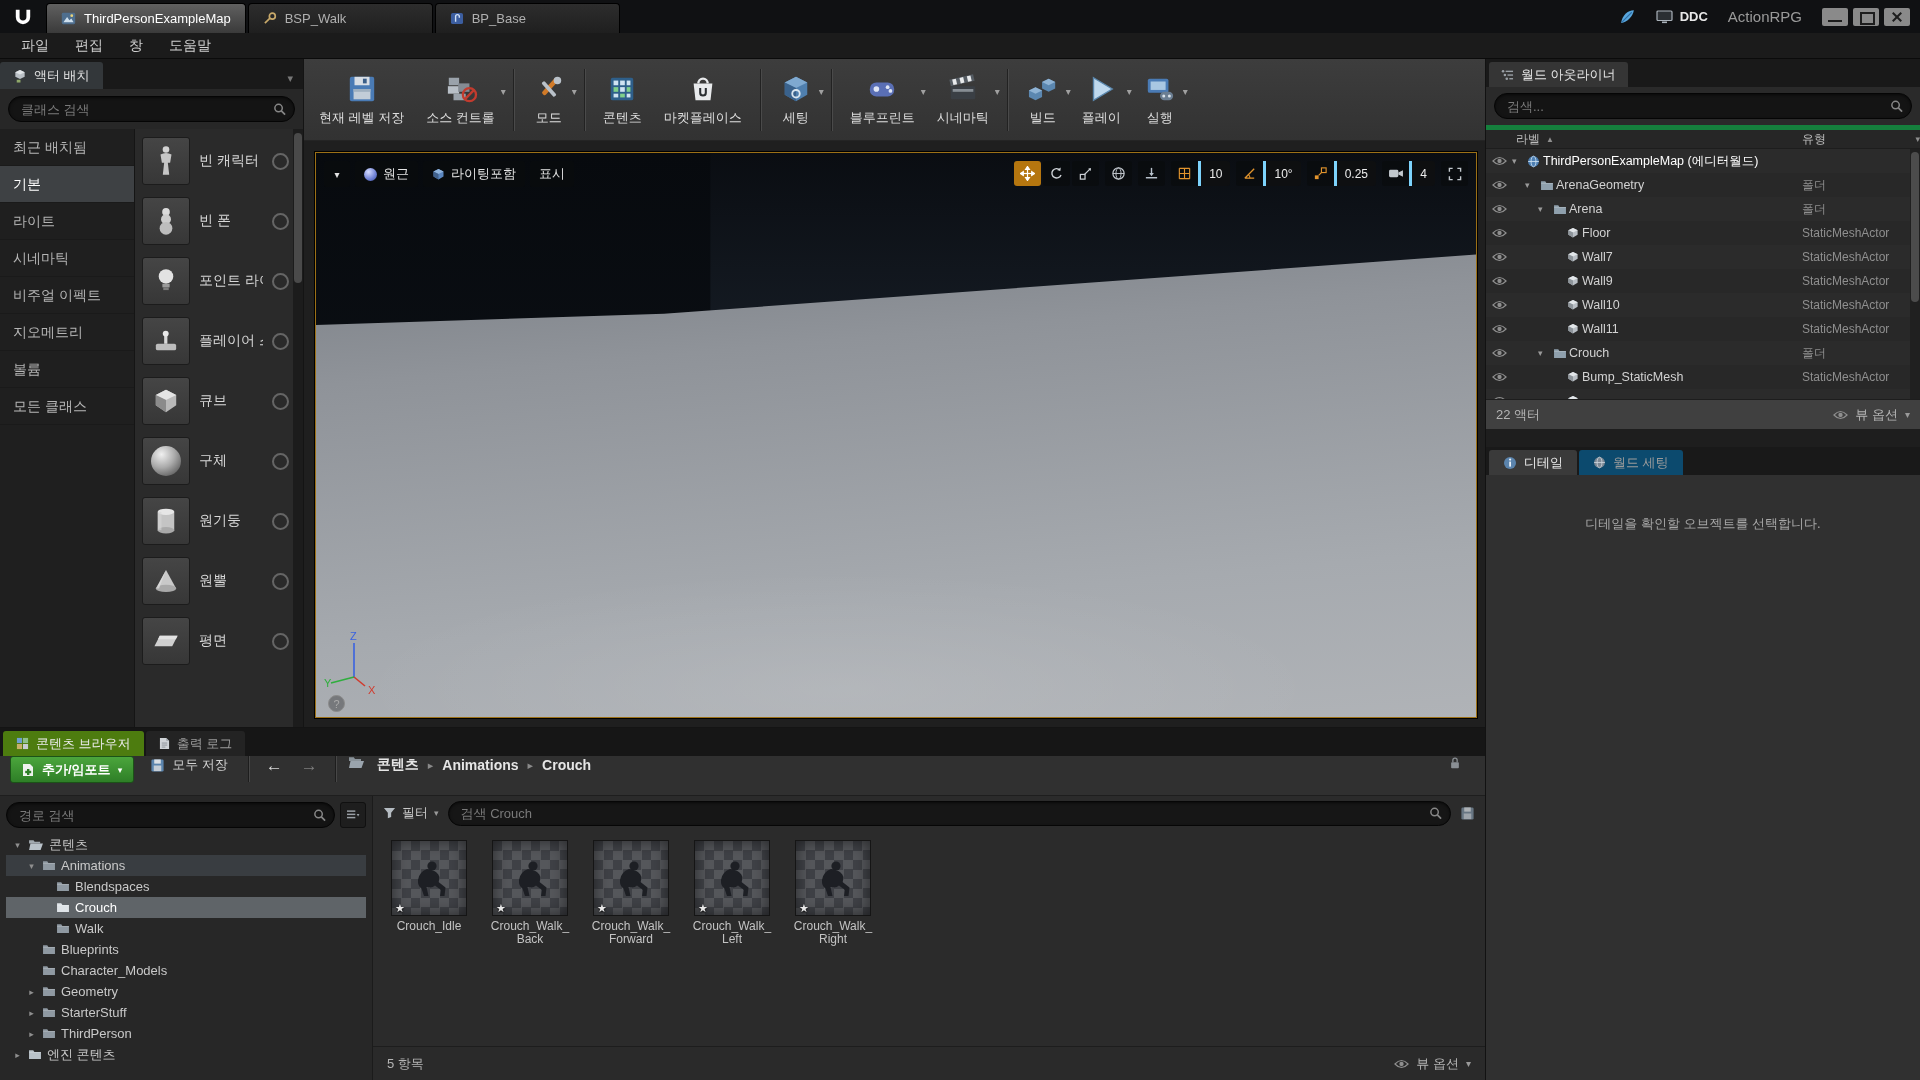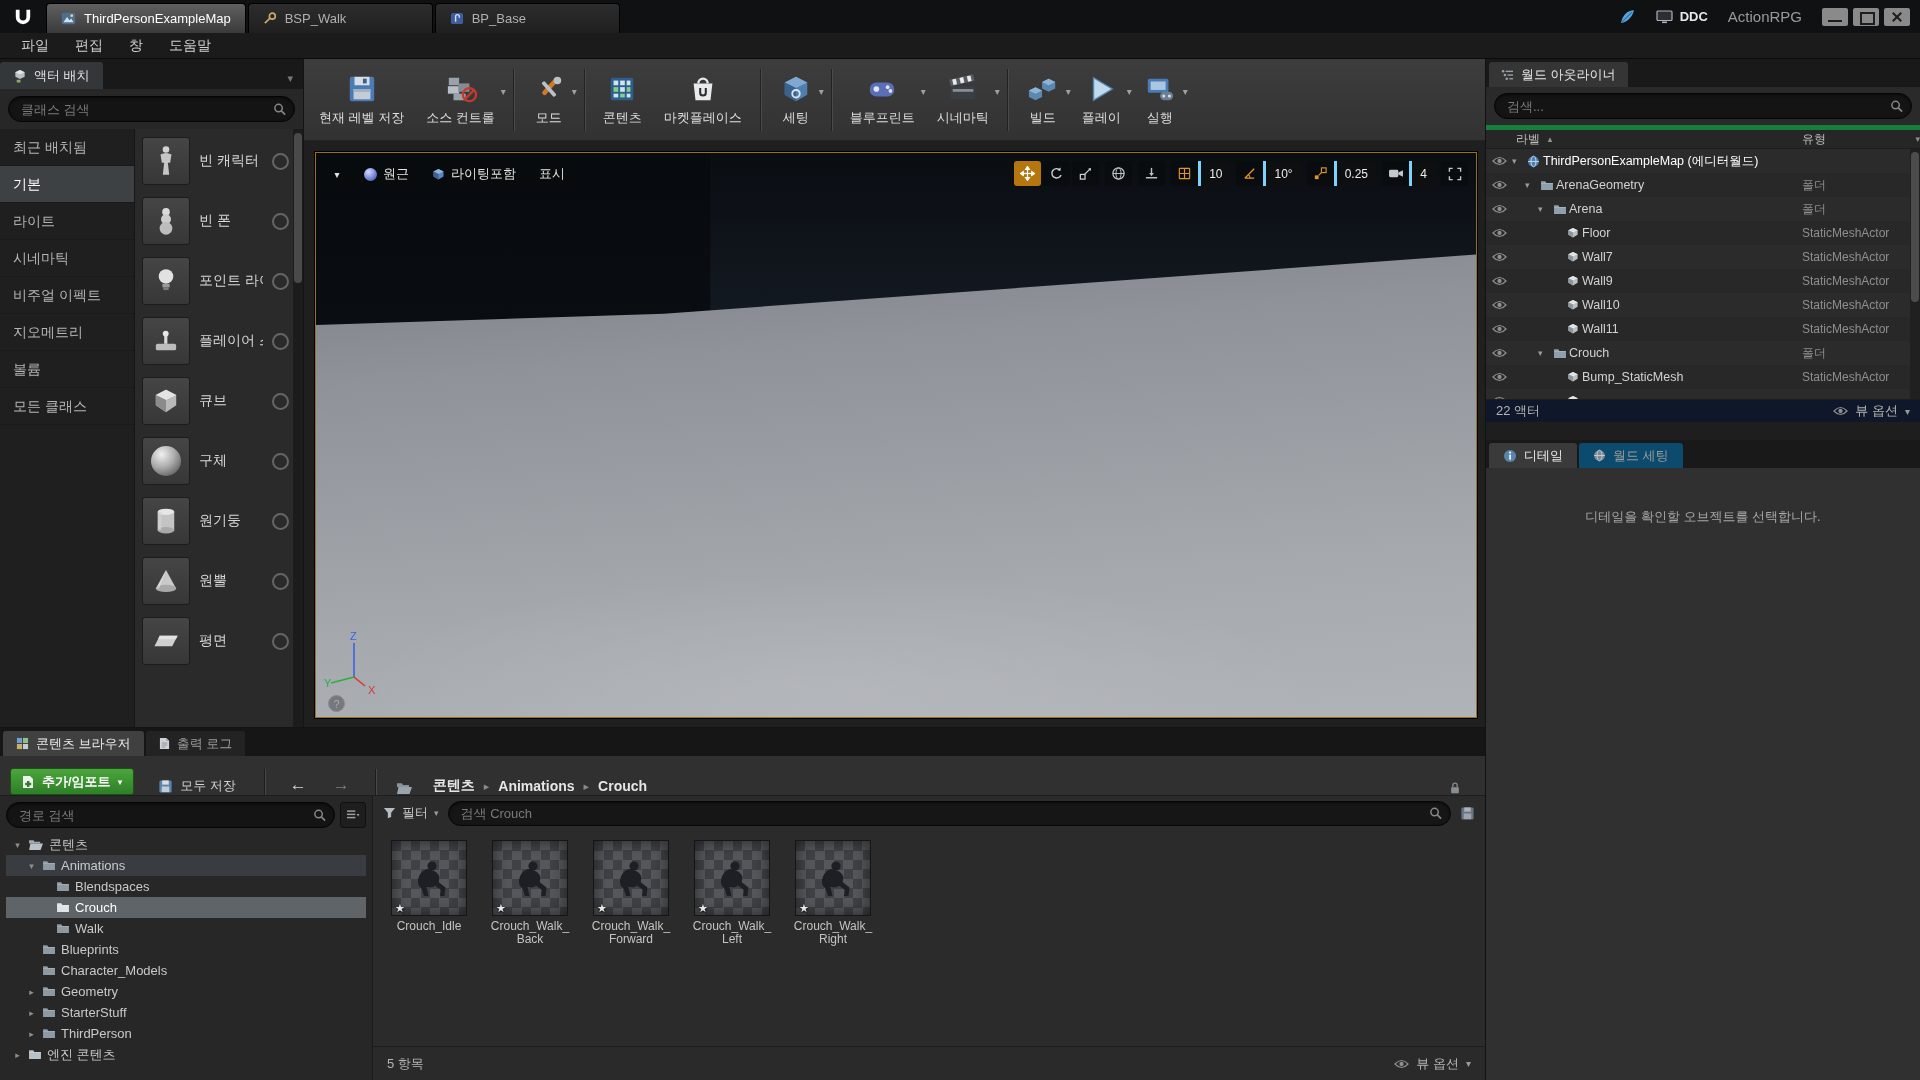--- a/index.html
+++ b/index.html
@@ -79,22 +79,22 @@
 .vp-snap{display:flex}
 .vp-snap .vp-tool{border-radius:3px 0 0 3px}
 .vp-val{height:25px;background:rgba(14,15,17,.9);border-left:3px solid #7dd3fc;border-radius:0 3px 3px 0;color:#ececec;font-size:12px;display:flex;align-items:center;justify-content:center;padding:0 8px;min-width:26px}
 .vp-gizmo{position:absolute;left:8px;bottom:22px}
 .vp-help{position:absolute;left:12px;bottom:5px;width:17px;height:17px;border:1.5px solid #8a8a8a;border-radius:50%;color:#aaa;font-size:11px;display:flex;align-items:center;justify-content:center;background:rgba(0,0,0,.3)}
 
 
 #content-browser{position:absolute;left:0;top:727px;width:1485px;height:353px;background:#262626;border-top:1px solid #141414;display:flex;flex-direction:column}
 .cb-tabs{height:28px;background:#161616;display:flex;align-items:flex-end;gap:2px;padding-left:3px}
 .cb-tab{height:25px;display:flex;align-items:center;gap:7px;padding:0 13px;background:#232323;color:#9a9a9a;border-radius:3px 3px 0 0;font-size:13px}
-.cb-tab.active{background:#404040;color:#ececec}
-.cb-toolbar{height:40px;background:#303030;border-bottom:1px solid #1e1e1e;display:flex;align-items:flex-end;gap:16px;padding:0 10px}
+.cb-tab.active{background:#4d7c0f;color:#ececec}
+.cb-toolbar{height:40px;background:#303030;border-bottom:1px solid #1e1e1e;display:flex;align-items:flex-start;gap:8px;padding:0 10px}
 .btn-addimport{height:27px;display:flex;align-items:center;gap:7px;padding:0 11px;background:linear-gradient(#4ba53c,#2e7f27);border:1px solid #1b5317;border-radius:3px;color:#fff;font-weight:bold;font-size:13px}
 .btn-saveall{display:flex;align-items:center;gap:7px;color:#d2d2d2;font-size:13px;padding:0 8px}
 .cb-sep{width:1px;height:26px;background:#1d1d1d;box-shadow:1px 0 0 #474747;margin:0 4px}
 .nav-arrow{font-size:17px;color:#d8d8d8;padding:0 5px;font-weight:bold}
 .nav-arrow.fwd{color:#7d7d7d}
 .crumbs{display:flex;align-items:center;gap:9px;font-size:14px;font-weight:bold;color:#e6e6e6;margin-left:4px}
 .crumb-sep{color:#8a8a8a;font-size:11px}
 .cb-lock{margin-left:auto;padding-right:14px;opacity:.85}
 .cb-body{flex:1;display:flex;min-height:0}
 .cb-sources{width:373px;background:#272727;border-right:1px solid #1b1b1b;display:flex;flex-direction:column;padding:6px 6px 0 6px}
@@ -136,21 +136,21 @@
 .ol-row{height:24px;display:flex;align-items:center;font-size:12.5px}
 .ol-row:nth-child(even){background:#282828}
 .ol-eye{width:26px;display:flex;justify-content:center;flex:none}
 .ol-exp{width:12px;color:#9a9a9a;font-size:9px;flex:none}
 .ol-icon{width:19px;display:flex;justify-content:center;flex:none}
 .ol-label{flex:1;color:#d2d2d2;white-space:nowrap;overflow:hidden}
 .ol-row.root .ol-label{color:#fff}
 .ol-type{width:118px;color:#8f8f8f;font-size:12px;white-space:nowrap;overflow:hidden;flex:none}
 .ol-scroll{position:absolute;right:0;top:0;bottom:0;width:10px;background:#202020}
 .ol-scroll .thumb{position:absolute;right:1px;top:3px;width:8px;height:150px;background:#4c4c4c;border-radius:4px}
-.ol-footer{height:23px;background:#0f172a;border-top:1px solid #1d1d1d;display:flex;align-items:center;justify-content:space-between;padding:0 10px;font-size:13px;color:#b5b5b5}
+.ol-footer{height:30px;background:#404040;border-top:1px solid #1d1d1d;display:flex;align-items:center;justify-content:space-between;padding:0 10px;font-size:13px;color:#b5b5b5}
 .panel-splitter{height:18px;background:#1e1e1e}
 .dt-tabs{height:28px;background:#191919;display:flex;align-items:flex-end;gap:2px;padding-left:3px}
 .dt-tab{height:25px;display:flex;align-items:center;gap:7px;padding:0 14px;border-radius:3px 3px 0 0;font-size:13px}
 .dt-tab.active{background:#3a3a3a;color:#ececec}
 .dt-tab.inactive{background:#0c4a6e;color:#9a9a9a}
 .dt-body{flex:1;background:#303030;display:flex;justify-content:center;padding-top:40px;font-size:13px;color:#a8a8a8}
 </style>
 </head>
 <body>
 

